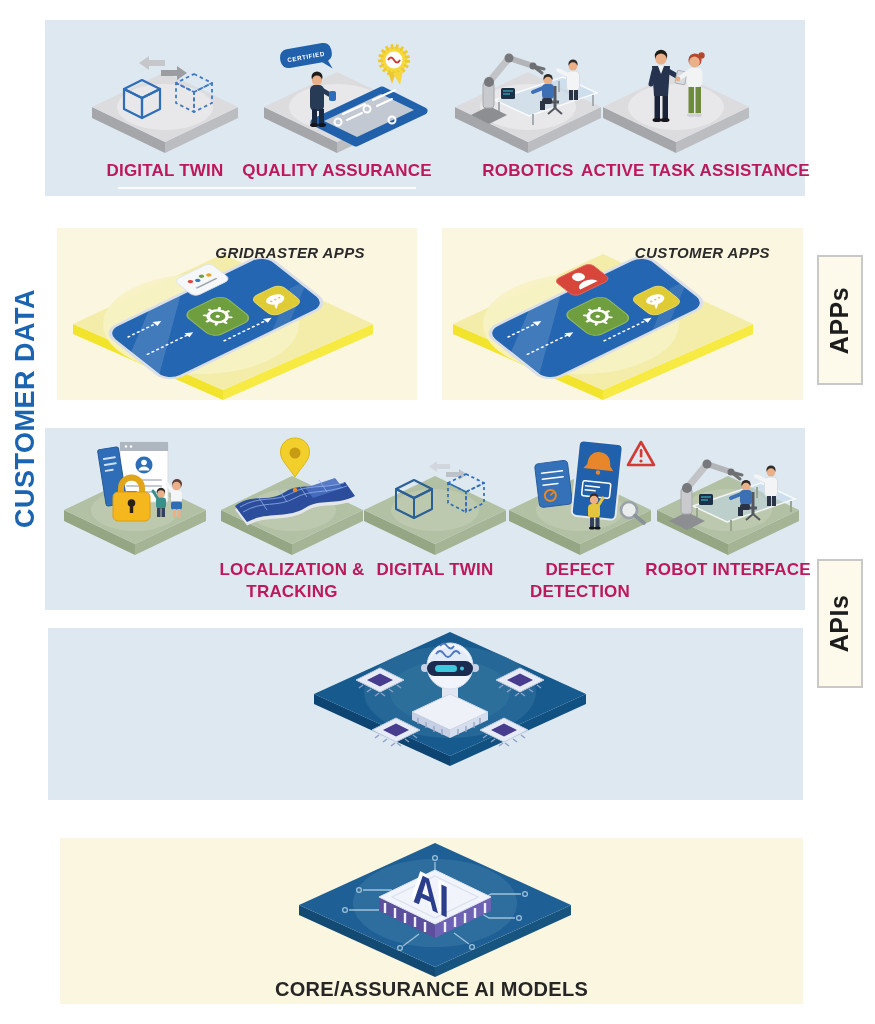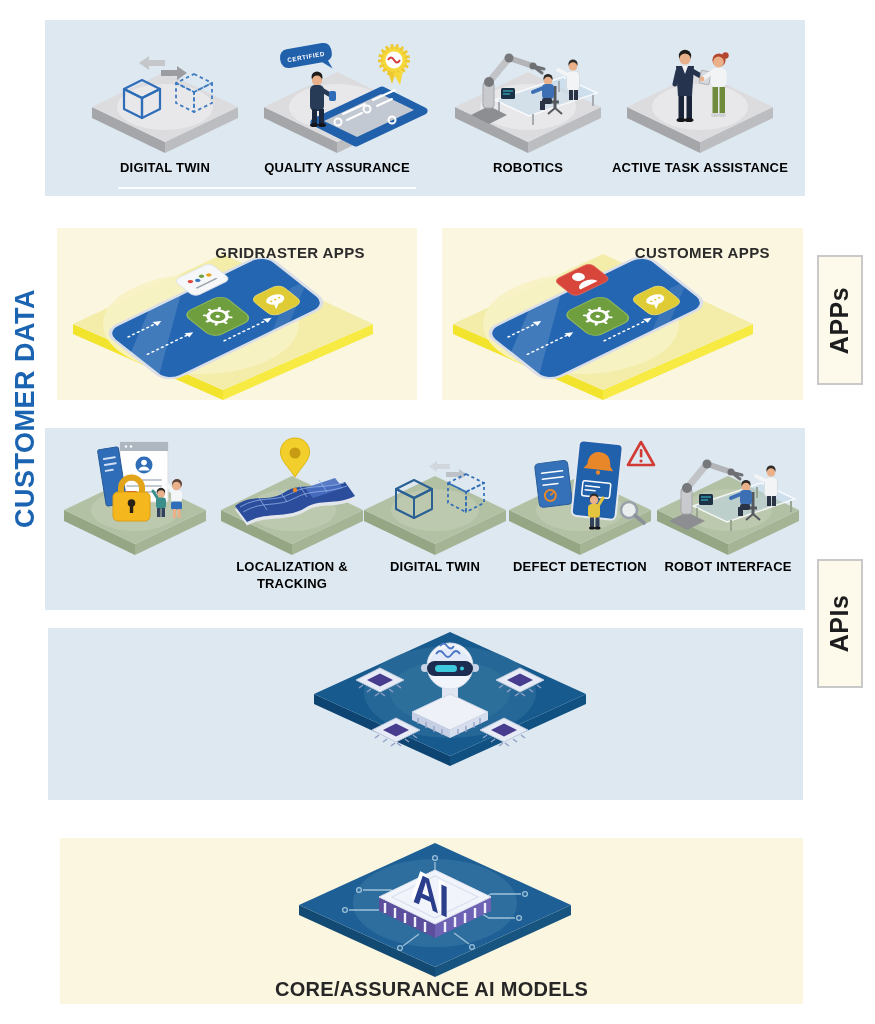--- a/index.html
+++ b/index.html
@@ -9,26 +9,26 @@
   .blue{background:#dde8f1;}
   .cream{background:#fbf6df;}
   #band1{left:45px;top:20px;width:760px;height:176px;}
   #band2a{left:57px;top:228px;width:360px;height:172px;}
   #band2b{left:442px;top:228px;width:361px;height:172px;text-align:right;}
   #band3{left:45px;top:428px;width:760px;height:182px;}
   #band4{left:48px;top:628px;width:755px;height:172px;}
   #band5{left:60px;top:838px;width:743px;height:166px;}
   .tile{position:absolute;top:0;height:100%;}
   .tile svg{display:block;}
-  .tile-label{position:absolute;left:0;right:0;text-align:center;font-size:13px;font-weight:600;
-              color:#000000;letter-spacing:.2px;line-height:1.3;}
+  .tile-label{position:absolute;left:0;right:0;text-align:center;font-size:17px;font-weight:600;
+              color:#be185d;letter-spacing:.2px;line-height:1.3;}
   .b1 .tile-label{top:140px;white-space:nowrap;}
   .b3 .tile-label{top:131px;}
   .underline{position:absolute;left:73px;top:167px;width:298px;height:2px;background:rgba(255,255,255,.85);}
-  .panel-label{position:absolute;top:16px;font-size:15px;font-weight:700;color:#2b2b2b;letter-spacing:.4px;}
+  .panel-label{position:absolute;top:16px;font-size:15px;font-weight:700;color:#2b2b2b;letter-spacing:.4px;font-style:italic;}
   #band2a .panel-label{right:52px;}
   #band2b .panel-label{right:33px;}
   .phone-svg{position:absolute;top:4px;}
   #band2a .phone-svg{left:-16px;}
   #band2b .phone-svg{left:-21px;}
   .side-box{position:absolute;width:46px;background:#fdfaec;border:2px solid #c9c9c9;
             display:flex;align-items:center;justify-content:center;box-sizing:border-box;}
   #apps-box{left:817px;top:255px;height:130px;}
   #apis-box{left:817px;top:559px;height:129px;}
   .side-box span{transform:rotate(-90deg);font-size:25px;font-weight:600;color:#1d1d1d;
@@ -177,21 +177,21 @@
             <rect x="121.5" y="51" width="13" height="20" rx="4" fill="#f2f4f6" stroke="#d9dde1"></rect>
             <path d="M123,55 L113,50" stroke="#f2f4f6" stroke-width="4" stroke-linecap="round"></path>
             <rect x="124" y="70" width="4" height="10" fill="#2b3444"></rect>
             <rect x="129" y="70" width="4" height="10" fill="#2b3444"></rect>
           </g>
         </g>
       </svg>
       <div class="tile-label">ROBOTICS</div>
     </div>
 
-    <div class="tile b1" style="left:560px;width:190px;">
+    <div class="tile b1" style="left:536px;width:190px;">
       <svg width="190" height="138" viewBox="0 0 190 138">
         <g>
           <polygon points="22,87 95,122 95,133 22,98" fill="#a5a6aa"></polygon>
           <polygon points="95,122 168,87 168,98 95,133" fill="#bcbdc1"></polygon>
           <polygon points="95,52 168,87 95,122 22,87" fill="#dcdcdf"></polygon>
           <ellipse cx="95" cy="87" rx="48" ry="23" fill="#e8e8ea"></ellipse>
         </g>
         <g>
           <circle cx="80" cy="36" r="6.2" fill="#1e1b18"></circle>
             <circle cx="80" cy="39" r="5.6" fill="#e9b08a"></circle>

